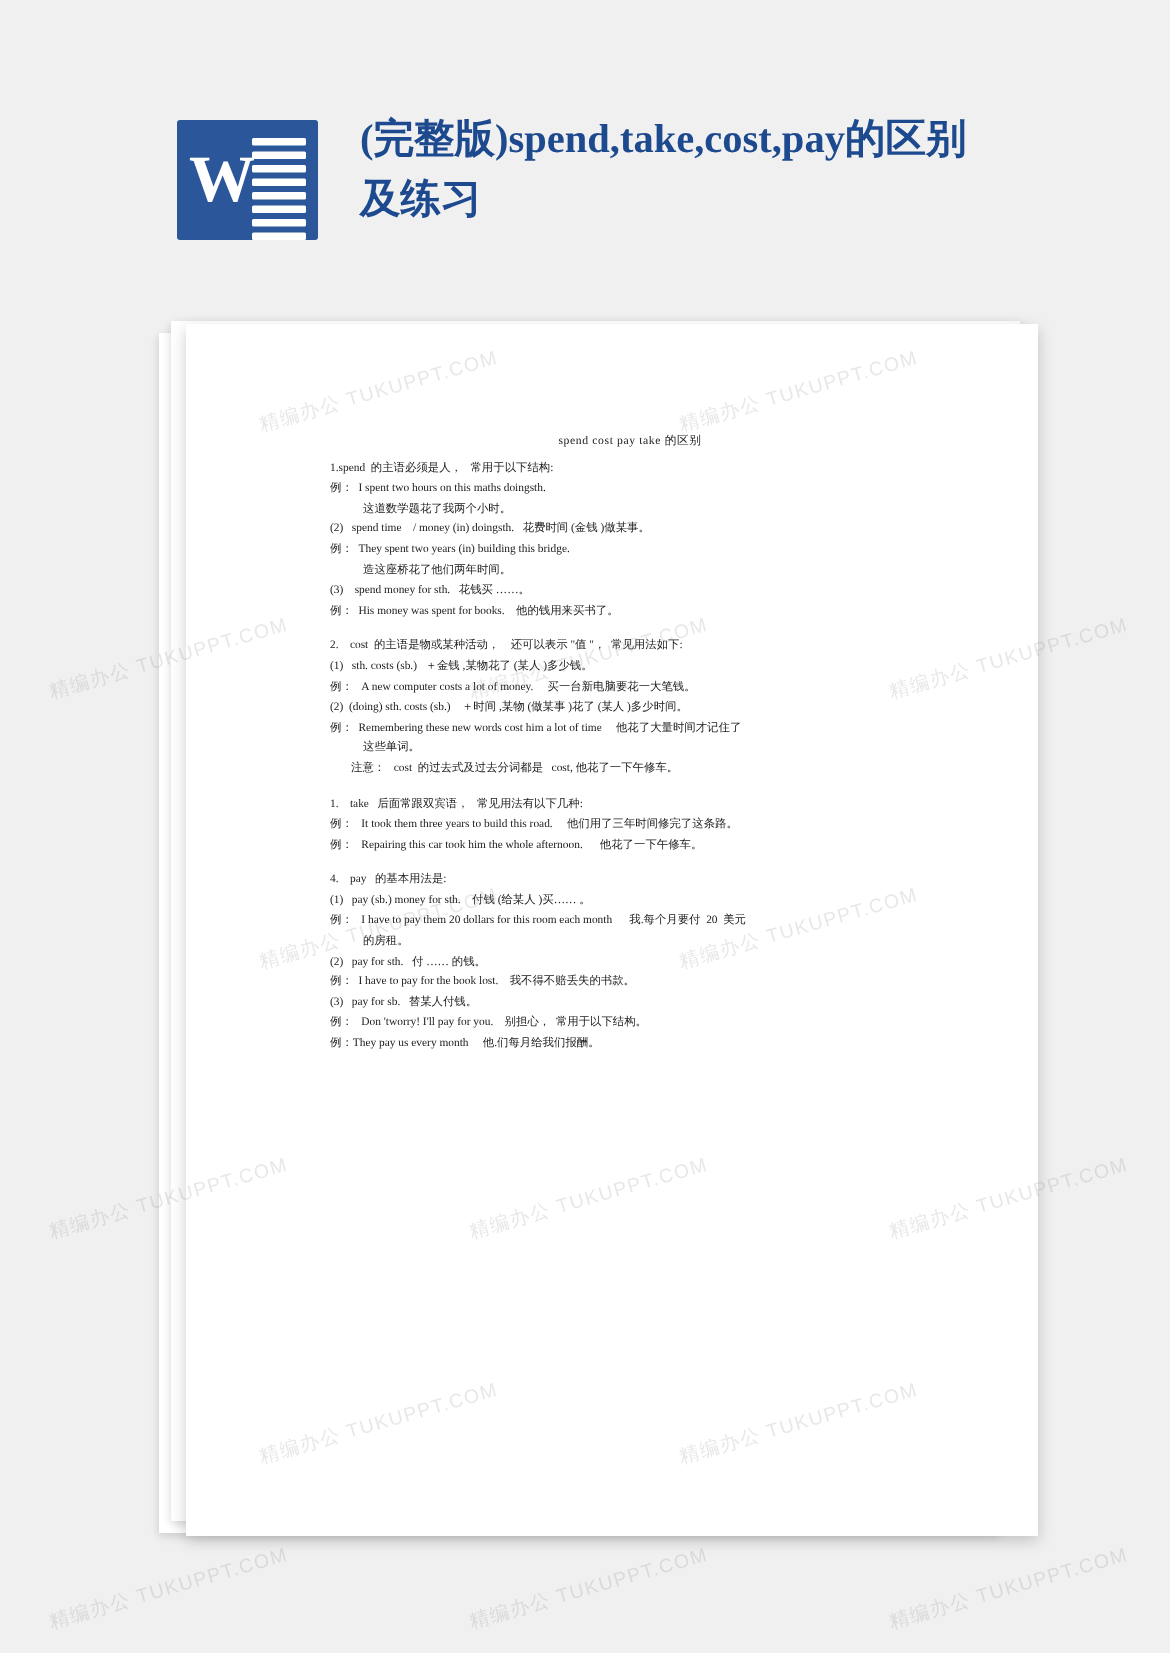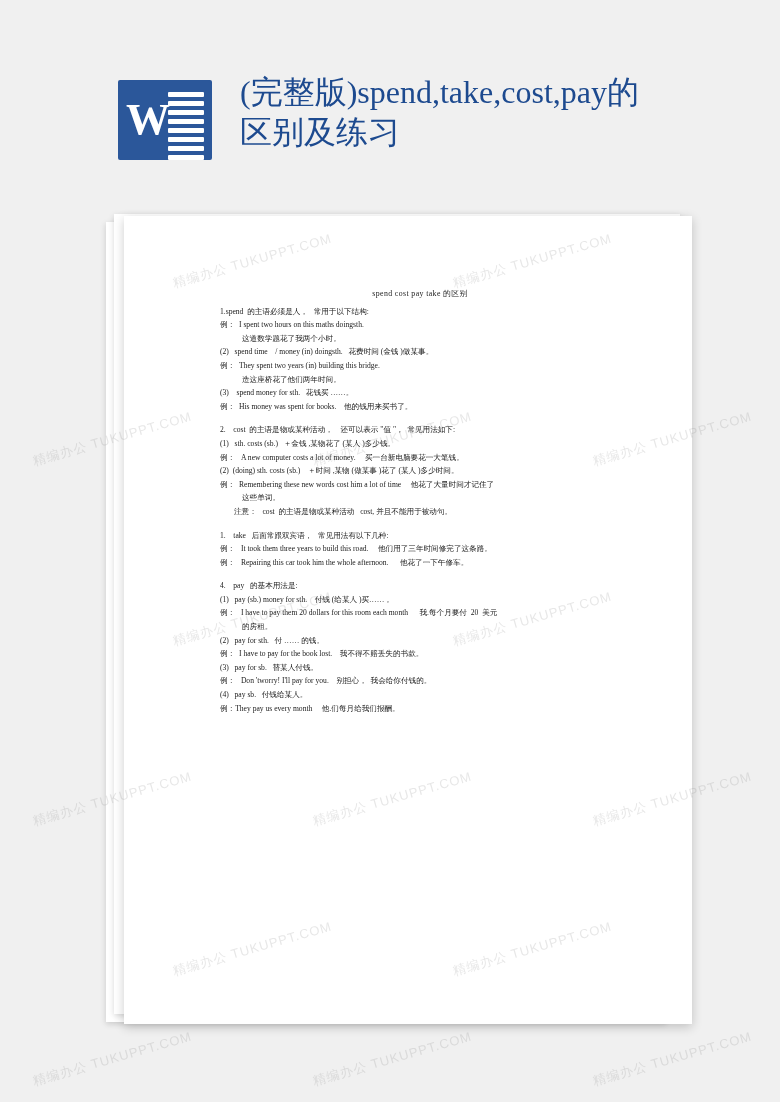--- a/index.html
+++ b/index.html
@@ -55,25 +55,25 @@
     height: 5px;
     background: #ffffff;
     margin-bottom: 4px;
     border-radius: 1px;
   }
   .doc-title {
     position: absolute;
     left: 240px;
     top: 72px;
     width: 420px;
-    font-size: 32px;
+    font-size: 27px;
     line-height: 40px;
     color: #1d4a8f;
     font-family: "Liberation Serif", serif;
-    font-weight: normal;
+    font-weight: bold;
     word-break: break-all;
   }
 
   
   .paper-back2 {
     position: absolute;
     left: 106px;
     top: 222px;
     width: 560px;
     height: 800px;
@@ -181,35 +181,34 @@
         <p class="indent">造这座桥花了他们两年时间。</p>
         <p>(3)    spend money for sth.   花钱买 ……。</p>
         <p>例：  His money was spent for books.    他的钱用来买书了。</p>
         <div class="gap"></div>
         <p>2.    cost  的主语是物或某种活动，    还可以表示 "值 "，  常见用法如下:</p>
         <p>(1)   sth. costs (sb.)   ＋金钱 ,某物花了 (某人 )多少钱。</p>
         <p>例：   A new computer costs a lot of money.     买一台新电脑要花一大笔钱。</p>
         <p>(2)  (doing) sth. costs (sb.)    ＋时间 ,某物 (做某事 )花了 (某人 )多少时间。</p>
         <p>例：  Remembering these new words cost him a lot of time     他花了大量时间才记住了</p>
         <p class="indent">这些单词。</p>
-        <p class="indent2">注意：   cost  的主语是物或某种活动   cost, 并且不能用于被动句。</p>
+        <p class="indent2">注意：   cost  的过去式及过去分词都是   cost, 他花了一下午修车。</p>
         <div class="gap"></div>
         <p>1.    take   后面常跟双宾语，   常见用法有以下几种:</p>
         <p>例：   It took them three years to build this road.     他们用了三年时间修完了这条路。</p>
         <p>例：   Repairing this car took him the whole afternoon.      他花了一下午修车。</p>
         <div class="gap"></div>
         <p>4.    pay   的基本用法是:</p>
         <p>(1)   pay (sb.) money for sth.    付钱 (给某人 )买…… 。</p>
         <p>例：   I have to pay them 20 dollars for this room each month      我.每个月要付  20  美元</p>
         <p class="indent">的房租。</p>
         <p>(2)   pay for sth.   付 …… 的钱。</p>
         <p>例：  I have to pay for the book lost.    我不得不赔丢失的书款。</p>
         <p>(3)   pay for sb.   替某人付钱。</p>
-        <p>例：   Don 'tworry! I'll pay for you.    别担心，  我会给你付钱的。</p>
-        <p>(4)   pay sb.   付钱给某人。</p>
+        <p>例：   Don 'tworry! I'll pay for you.    别担心，  常用于以下结构。</p>
         <p>例：They pay us every month     他.们每月给我们报酬。</p>
       </div>
   </div>
 </div>
 
 <div id="watermark-layer">
     <div class="wm" style="left: 170px; top: 252px;">精编办公 TUKUPPT.COM</div>
     <div class="wm" style="left: 450px; top: 252px;">精编办公 TUKUPPT.COM</div>
     <div class="wm" style="left: 30px; top: 430px;">精编办公 TUKUPPT.COM</div>
     <div class="wm" style="left: 310px; top: 430px;">精编办公 TUKUPPT.COM</div>

